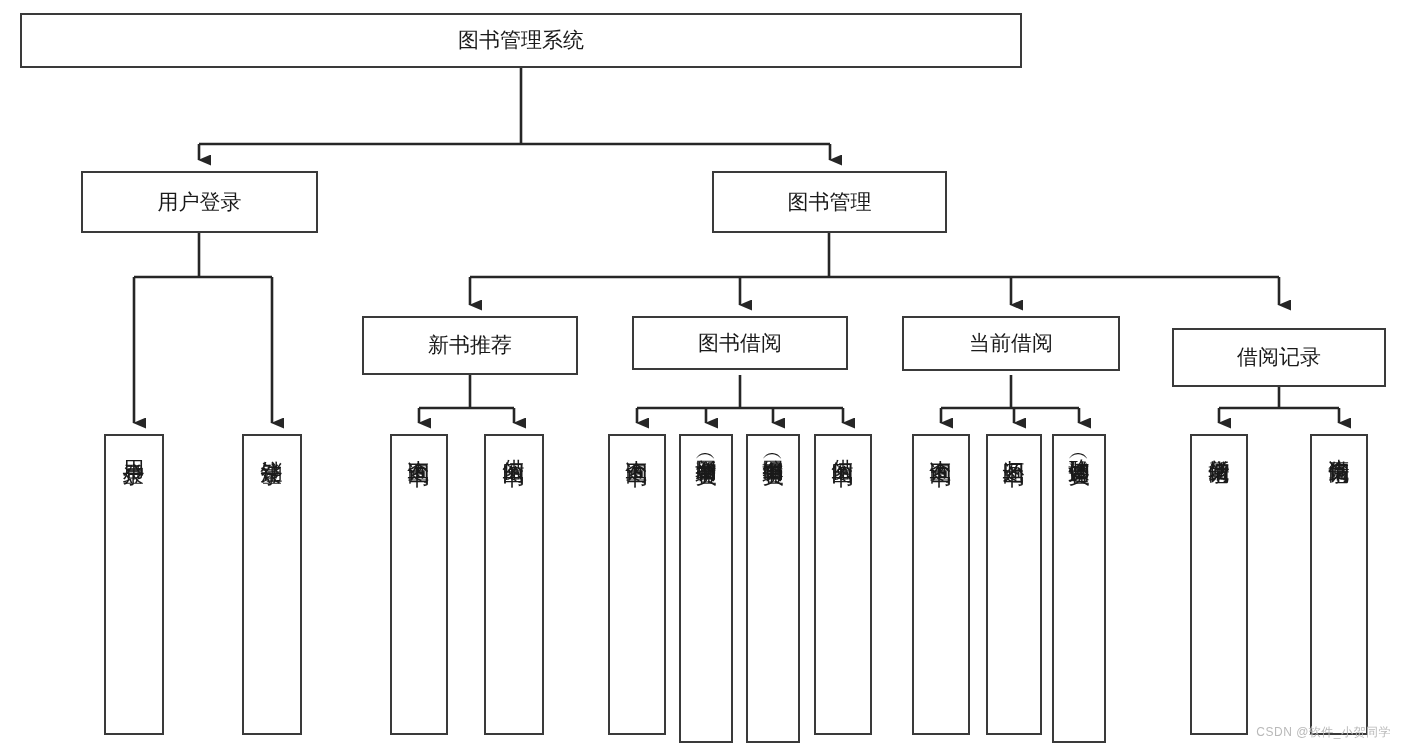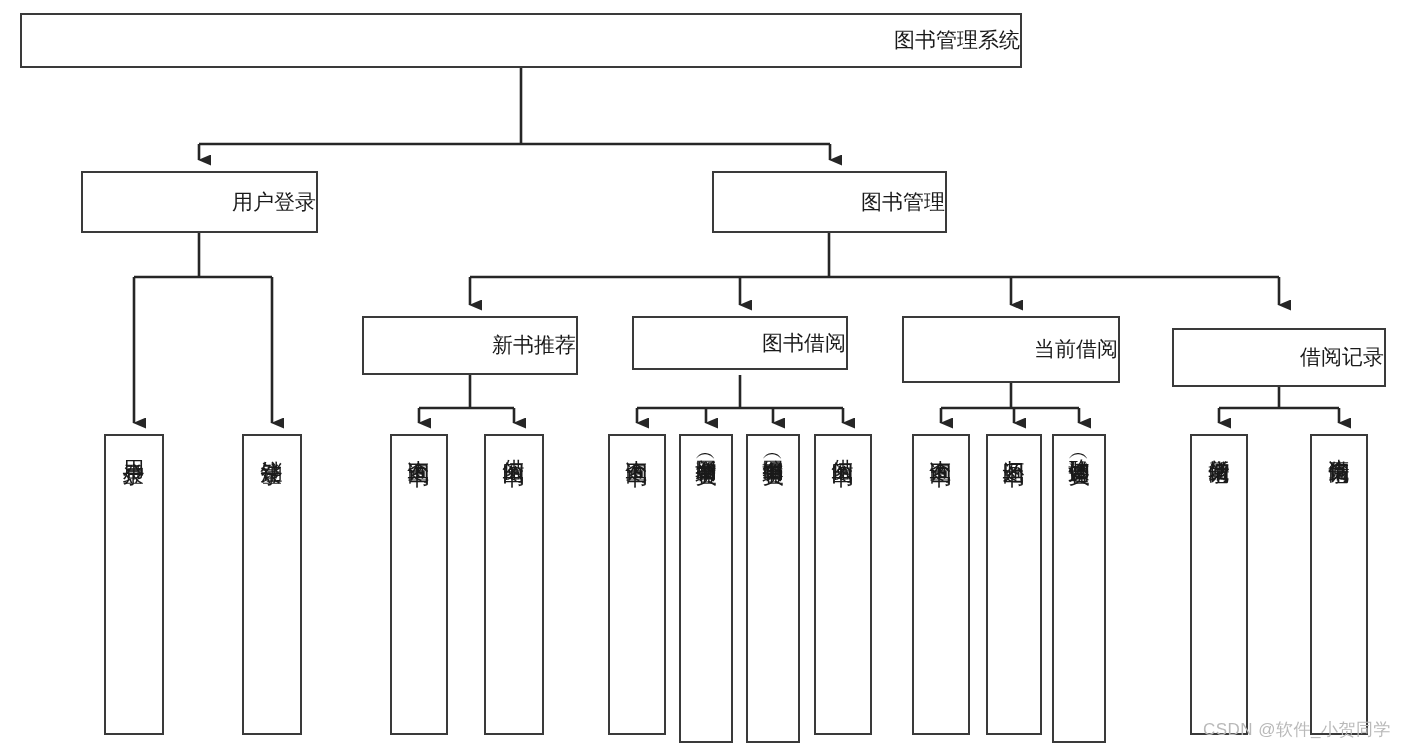--- a/index.html
+++ b/index.html
@@ -1,28 +1,28 @@
 <!DOCTYPE html>
 <html><head>
 <meta charset="utf-8">
 <style>
   html,body{margin:0;padding:0;background:#ffffff;}
   body{font-family:"Liberation Sans","DejaVu Sans",sans-serif;}
   #canvas{position:relative;width:1405px;height:747px;background:#fff;overflow:hidden;}
   #wires{position:absolute;left:0;top:0;width:1405px;height:747px;}
   .node{position:absolute;box-sizing:border-box;background:#ffffff;
-        border:2px solid #3a3a3a;display:flex;align-items:center;justify-content:flex-end;}
+        border:2px solid #3a3a3a;display:flex;align-items:center;justify-content:center;}
   .node .lbl{color:#1a1a1a;text-align:center;line-height:1.18;white-space:pre;}
   .h-node .lbl{font-size:21px;}
   .root .lbl{font-size:21px;}
   .v-node{align-items:flex-start;justify-content:center;padding-top:6px;}
   .v-node .lbl{writing-mode:vertical-rl;text-orientation:upright;
                font-size:22px;letter-spacing:2px;line-height:1.05;}
   .v-node.tall .lbl{font-size:21px;letter-spacing:1px;}
-  .watermark{position:absolute;right:14px;bottom:6px;font-size:17px;color:#b9b9b9;
+  .watermark{position:absolute;right:14px;bottom:6px;font-size:12px;color:#b9b9b9;
              letter-spacing:.5px;white-space:nowrap;pointer-events:none;}
 </style>
 </head>
 <body>
 
 <div id="canvas">
 
   <svg id="wires" viewBox="0 0 1405 747" xmlns="http://www.w3.org/2000/svg">
     <defs>
       <marker id="ar" markerWidth="11" markerHeight="13" refX="5.5" refY="12" orient="auto" markerUnits="userSpaceOnUse">
@@ -84,21 +84,21 @@
   <div class="node h-node" style="left:362px;top:316px;width:216px;height:59px;">
     <span class="lbl">新书推荐</span>
   </div>
 
   <div class="node h-node" style="left:712px;top:171px;width:235px;height:62px;">
     <span class="lbl">图书管理</span>
   </div>
   <div class="node h-node" style="left:632px;top:316px;width:216px;height:54px;">
     <span class="lbl">图书借阅</span>
   </div>
-  <div class="node h-node" style="left:902px;top:316px;width:218px;height:67px;">
+  <div class="node h-node" style="left:902px;top:316px;width:218px;height:55px;">
     <span class="lbl">当前借阅</span>
   </div>
   <div class="node h-node" style="left:1172px;top:316px;width:214px;height:59px;margin-top:12px;">
     <span class="lbl">借阅记录</span>
   </div>
 
   <div class="node v-node" style="left:104px;top:434px;width:60px;height:301px;">
     <span class="lbl">用户登录</span>
   </div>
   <div class="node v-node" style="left:242px;top:434px;width:60px;height:301px;">

